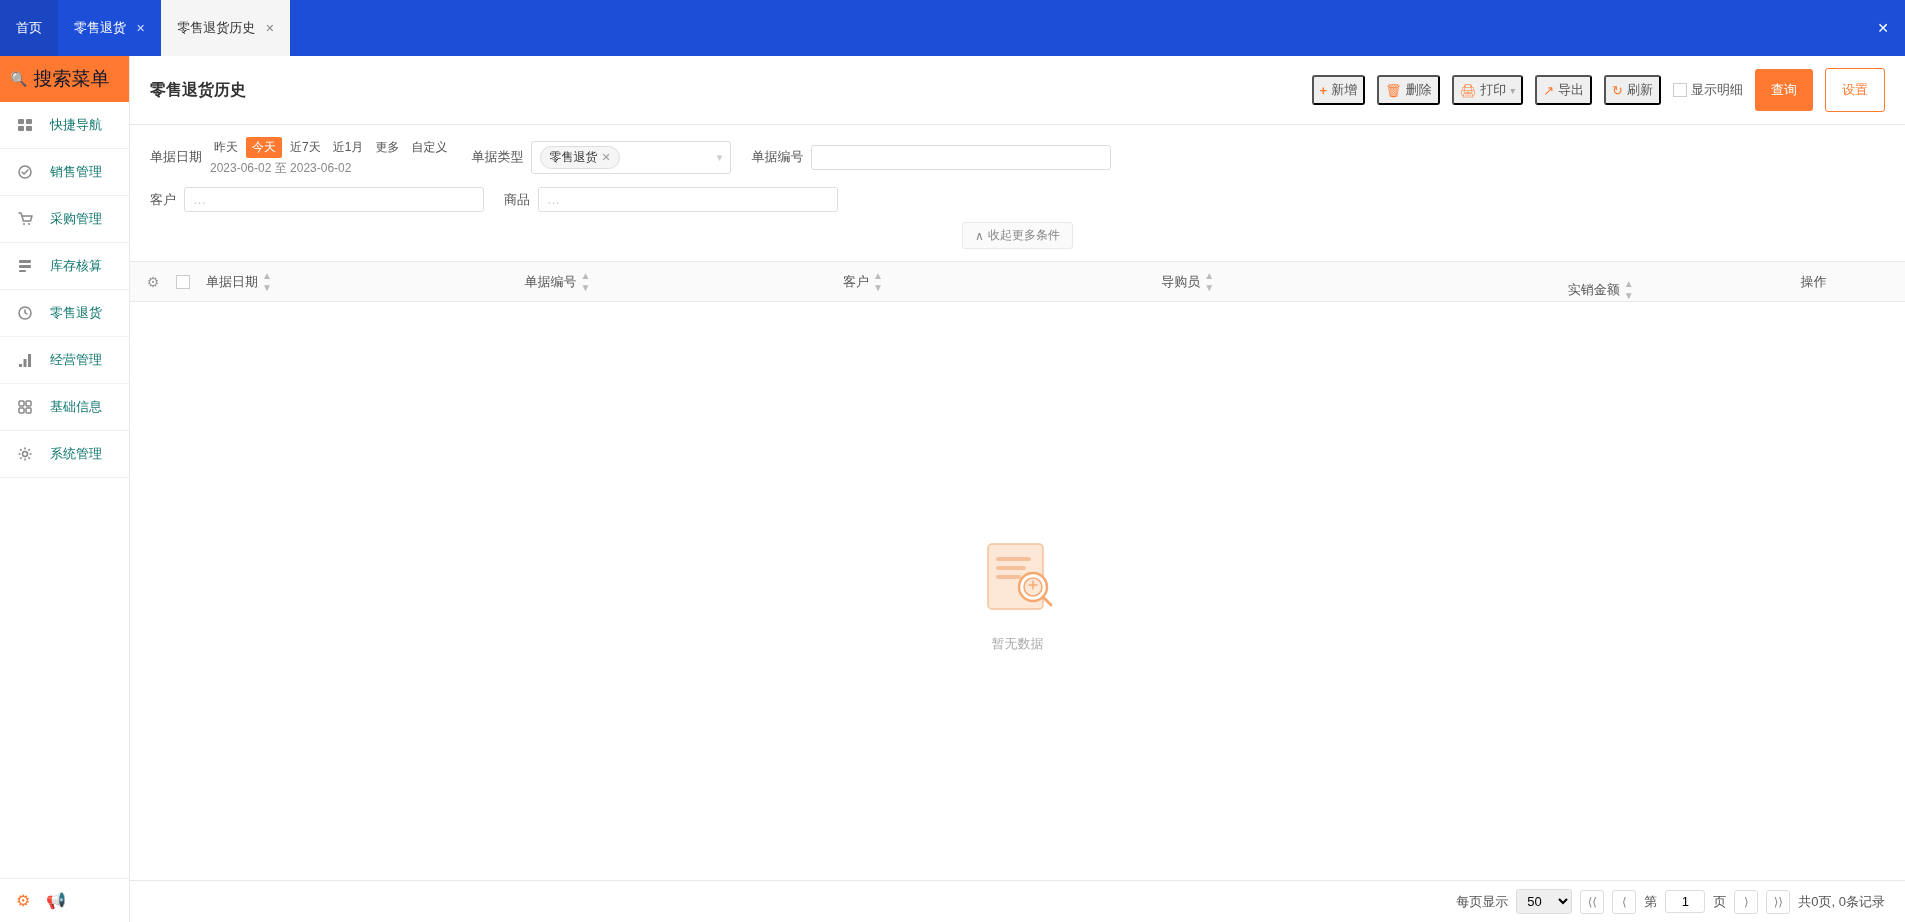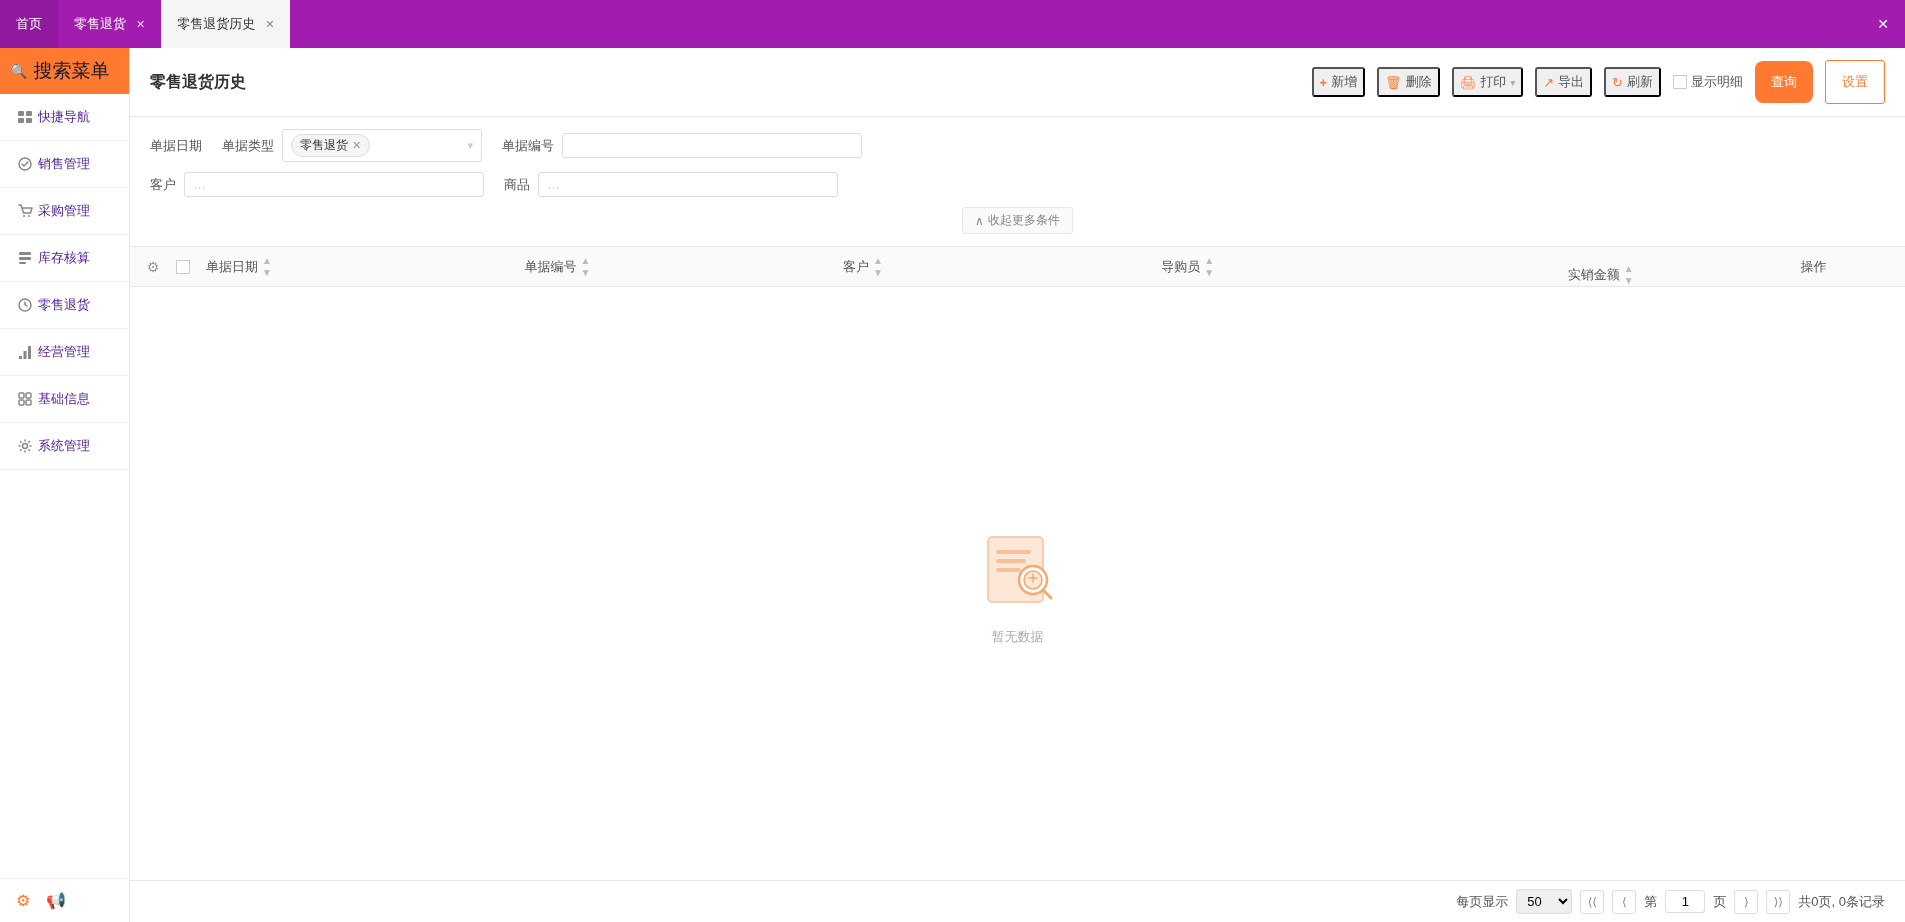--- a/index.html
+++ b/index.html
@@ -1,21 +1,21 @@
 <!DOCTYPE html>
 <html><head>
   <meta charset="utf-8">
   <style>
     * { box-sizing: border-box; margin: 0; padding: 0; font-family: 'Microsoft YaHei', Arial, sans-serif; }
     body { background: #f5f5f5; overflow: hidden; height: 922px; width: 1905px; display: flex; flex-direction: column; }
 
     
     .top-bar {
-      background: #a21caf;
-      height: 48px;
+      background: #1d4ed8;
+      height: 56px;
       display: flex;
       align-items: center;
       flex-shrink: 0;
     }
     .top-bar-tabs {
       display: flex;
       align-items: stretch;
       height: 100%;
       flex: 1;
     }
@@ -82,24 +82,24 @@
       cursor: pointer;
     }
     .sidebar-search span {
       color: #0f172a;
       font-size: 19px;
     }
     .sidebar-item {
       display: flex;
       align-items: center;
       padding: 14px 16px;
-      gap: 4px;
-      cursor: pointer;
-      font-size: 13px;
-      color: #4c1d95;
+      gap: 16px;
+      cursor: pointer;
+      font-size: 13px;
+      color: #0f766e;
       border-bottom: 1px solid #f0f0f0;
     }
     .sidebar-icon {
       width: 18px;
       height: 18px;
       display: flex;
       align-items: center;
       justify-content: center;
       color: #666;
       font-size: 14px;
@@ -154,21 +154,21 @@
       color: #555;
       cursor: pointer;
       padding: 4px 6px;
       border-radius: 3px;
     }
     .btn-query {
       background: #ff7a30;
       color: #fff;
       border: none;
       padding: 12px 16px;
-      border-radius: 8px;
+      border-radius: 3px;
       font-size: 13px;
       cursor: pointer;
     }
     .btn-setting {
       background: #fff;
       color: #ff7a30;
       border: 1px solid #ff7a30;
       padding: 12px 16px;
       border-radius: 3px;
       font-size: 13px;
@@ -576,20 +576,31 @@
         <button class="btn-query">查询</button>
         <button class="btn-setting">设置</button>
       </div>
     </div>
 
     <div class="filter-area">
       <div class="filter-row">
 
         <div class="filter-item">
           <span class="filter-label">单据日期</span>
+          <div style="display:flex; flex-direction:column;">
+            <div class="date-btns">
+              <span class="date-btn">昨天</span>
+              <span class="date-btn active">今天</span>
+              <span class="date-btn">近7天</span>
+              <span class="date-btn">近1月</span>
+              <span class="date-btn">更多</span>
+              <span class="date-btn">自定义</span>
+            </div>
+            <div class="date-range">2023-06-02 至 2023-06-02</div>
+          </div>
         </div>
 
         <div class="filter-item">
           <span class="filter-label">单据类型</span>
           <div class="filter-select" style="min-width:200px; gap:8px;">
             <div style="display:flex; align-items:center; gap:6px; flex:1;">
               <span class="tag-chip">
                 <span>零售退货</span>
                 <span class="tag-chip-close">✕</span>
               </span>

